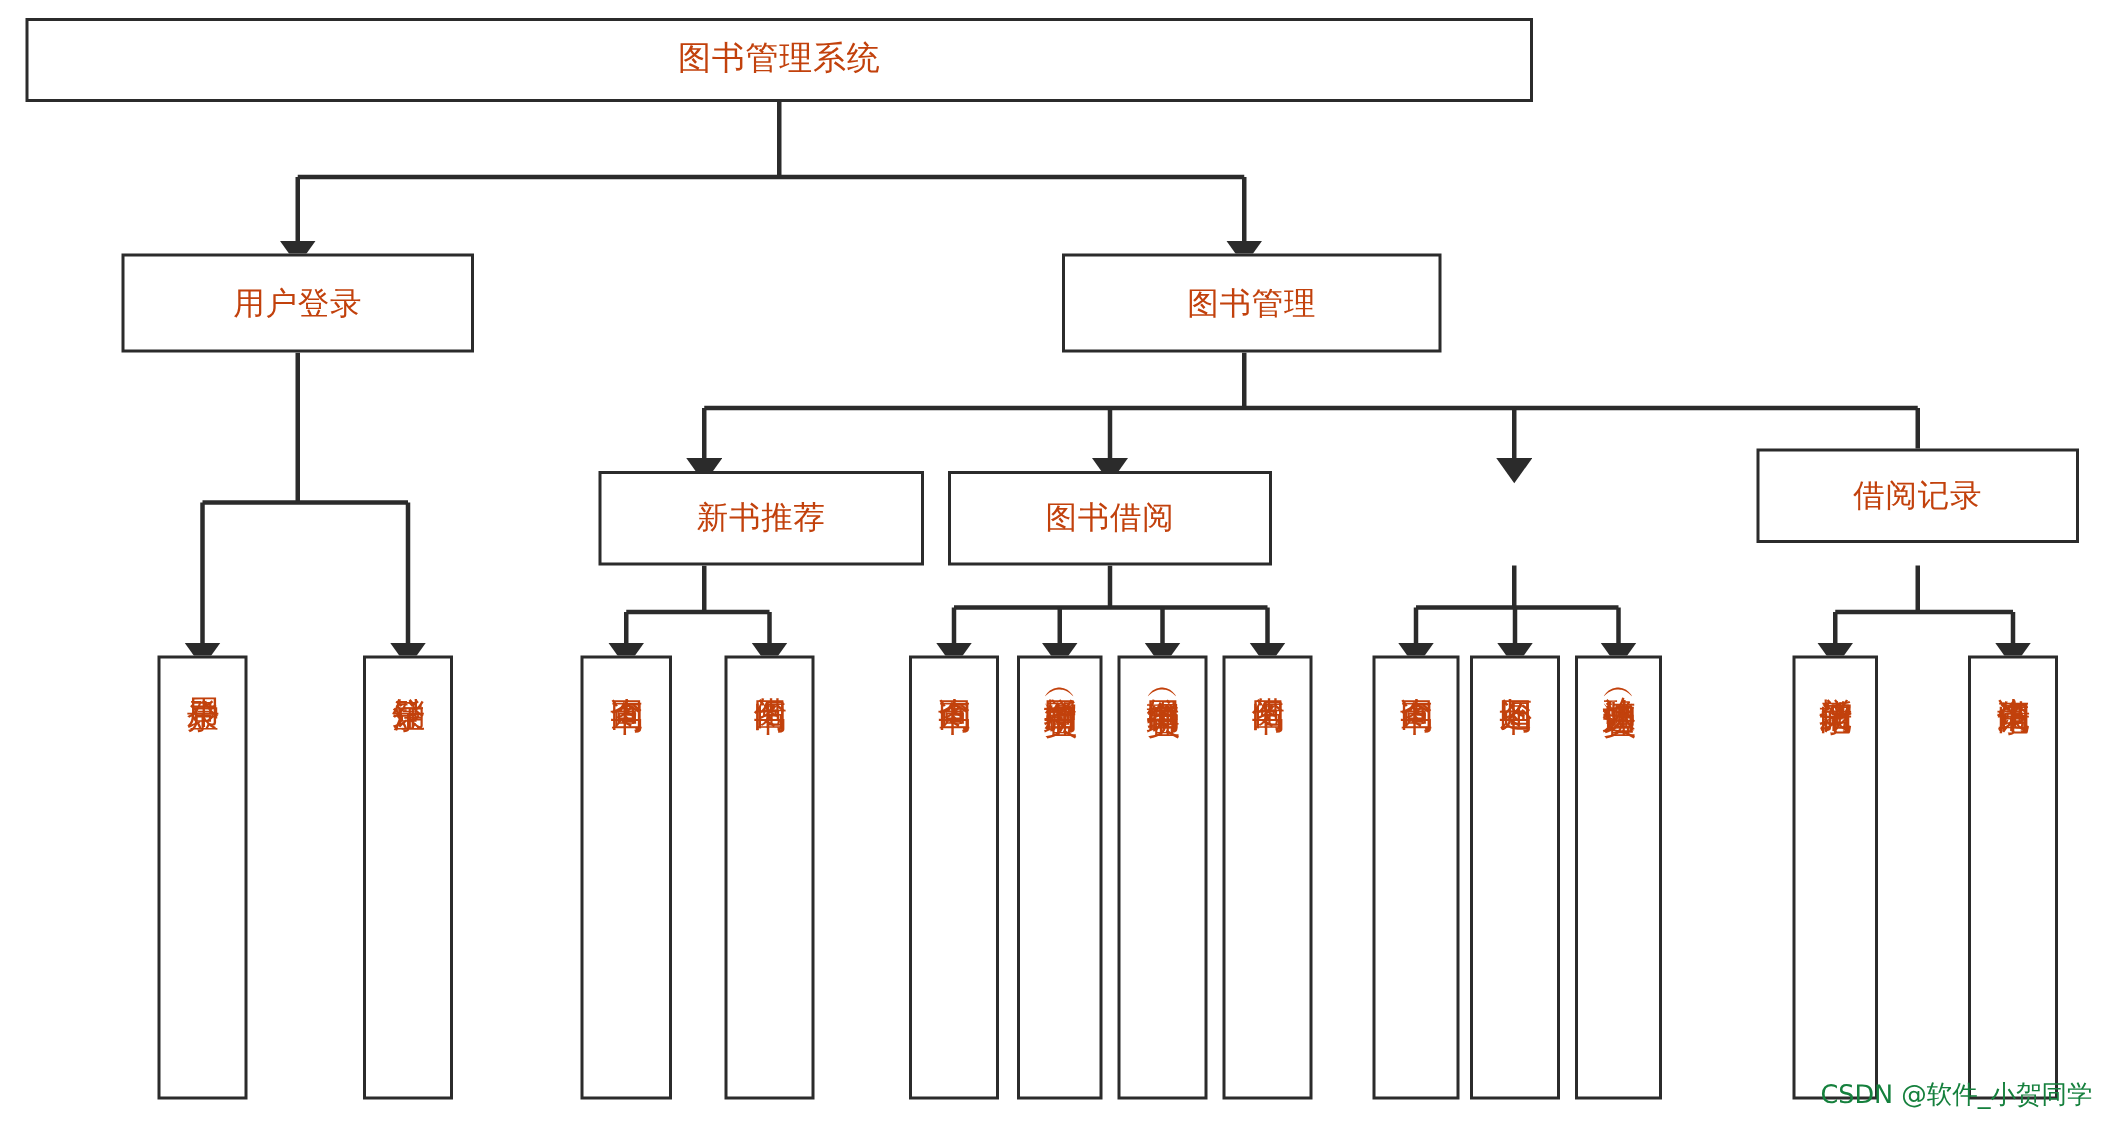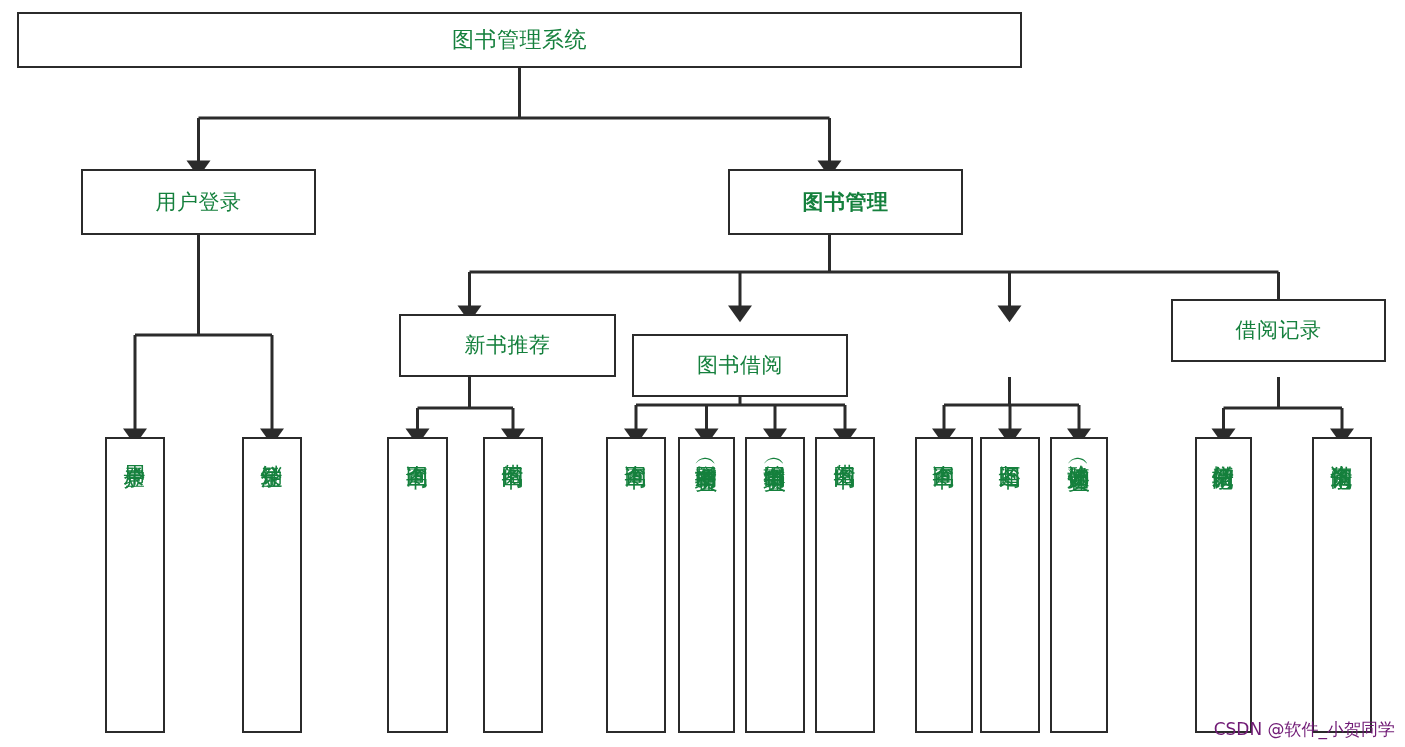--- a/index.html
+++ b/index.html
@@ -24,21 +24,21 @@
     height: 747px;
   }
   .node {
     position: absolute;
     box-sizing: border-box;
     border: 2px solid #2b2b2b;
     background: #ffffff;
     display: flex;
     align-items: center;
     justify-content: center;
-    color: #15803d;
+    color: #c2410c;
     z-index: 2;
   }
   .node .label {
     display: block;
     text-align: center;
     line-height: 1.18;
     letter-spacing: 0.5px;
   }
   
   .node.h .label {
@@ -58,21 +58,21 @@
     font-size: 22px;
     line-height: 1.05;
     letter-spacing: 1px;
     white-space: nowrap;
   }
   #watermark {
     position: absolute;
     right: 10px;
     bottom: 6px;
     font-size: 17px;
-    color: #701a75;
+    color: #15803d;
     font-family: "DejaVu Sans", "Liberation Sans", sans-serif;
     white-space: nowrap;
     z-index: 5;
     pointer-events: none;
   }
 </style>
 </head>
 <body>
 
 <div id="canvas">
@@ -119,28 +119,28 @@
       </g>
   </svg>
 
   <div class="node h root" style="left: 17px; top: 12px; width: 1005px; height: 56px;">
     <span class="label">图书管理系统</span>
   </div>
 
   <div class="node h" style="left: 81px; top: 169px; width: 235px; height: 66px;">
     <span class="label">用户登录</span>
   </div>
-  <div class="node h" style="left: 728px; top: 169px; width: 235px; height: 66px; font-weight: bold;">
+  <div class="node h" style="left: 708px; top: 169px; width: 253px; height: 66px;">
     <span class="label">图书管理</span>
   </div>
 
   <div class="node h" style="left: 361px; top: 314px; width: 217px; height: 63px; margin-left: 38px;">
     <span class="label">新书推荐</span>
   </div>
-  <div class="node h" style="left: 632px; top: 314px; width: 216px; height: 63px; margin-top: 20px;">
+  <div class="node h" style="left: 632px; top: 314px; width: 216px; height: 63px;">
     <span class="label">图书借阅</span>
   </div>
   <div class="node h" style="left: 1171px; top: 299px; width: 215px; height: 63px;">
     <span class="label">借阅记录</span>
   </div>
 
   <div class="node v" style="left: 105px; top: 437px; width: 60px; height: 296px;">
     <span class="label">用户登录</span>
   </div>
   <div class="node v" style="left: 242px; top: 437px; width: 60px; height: 296px;">

